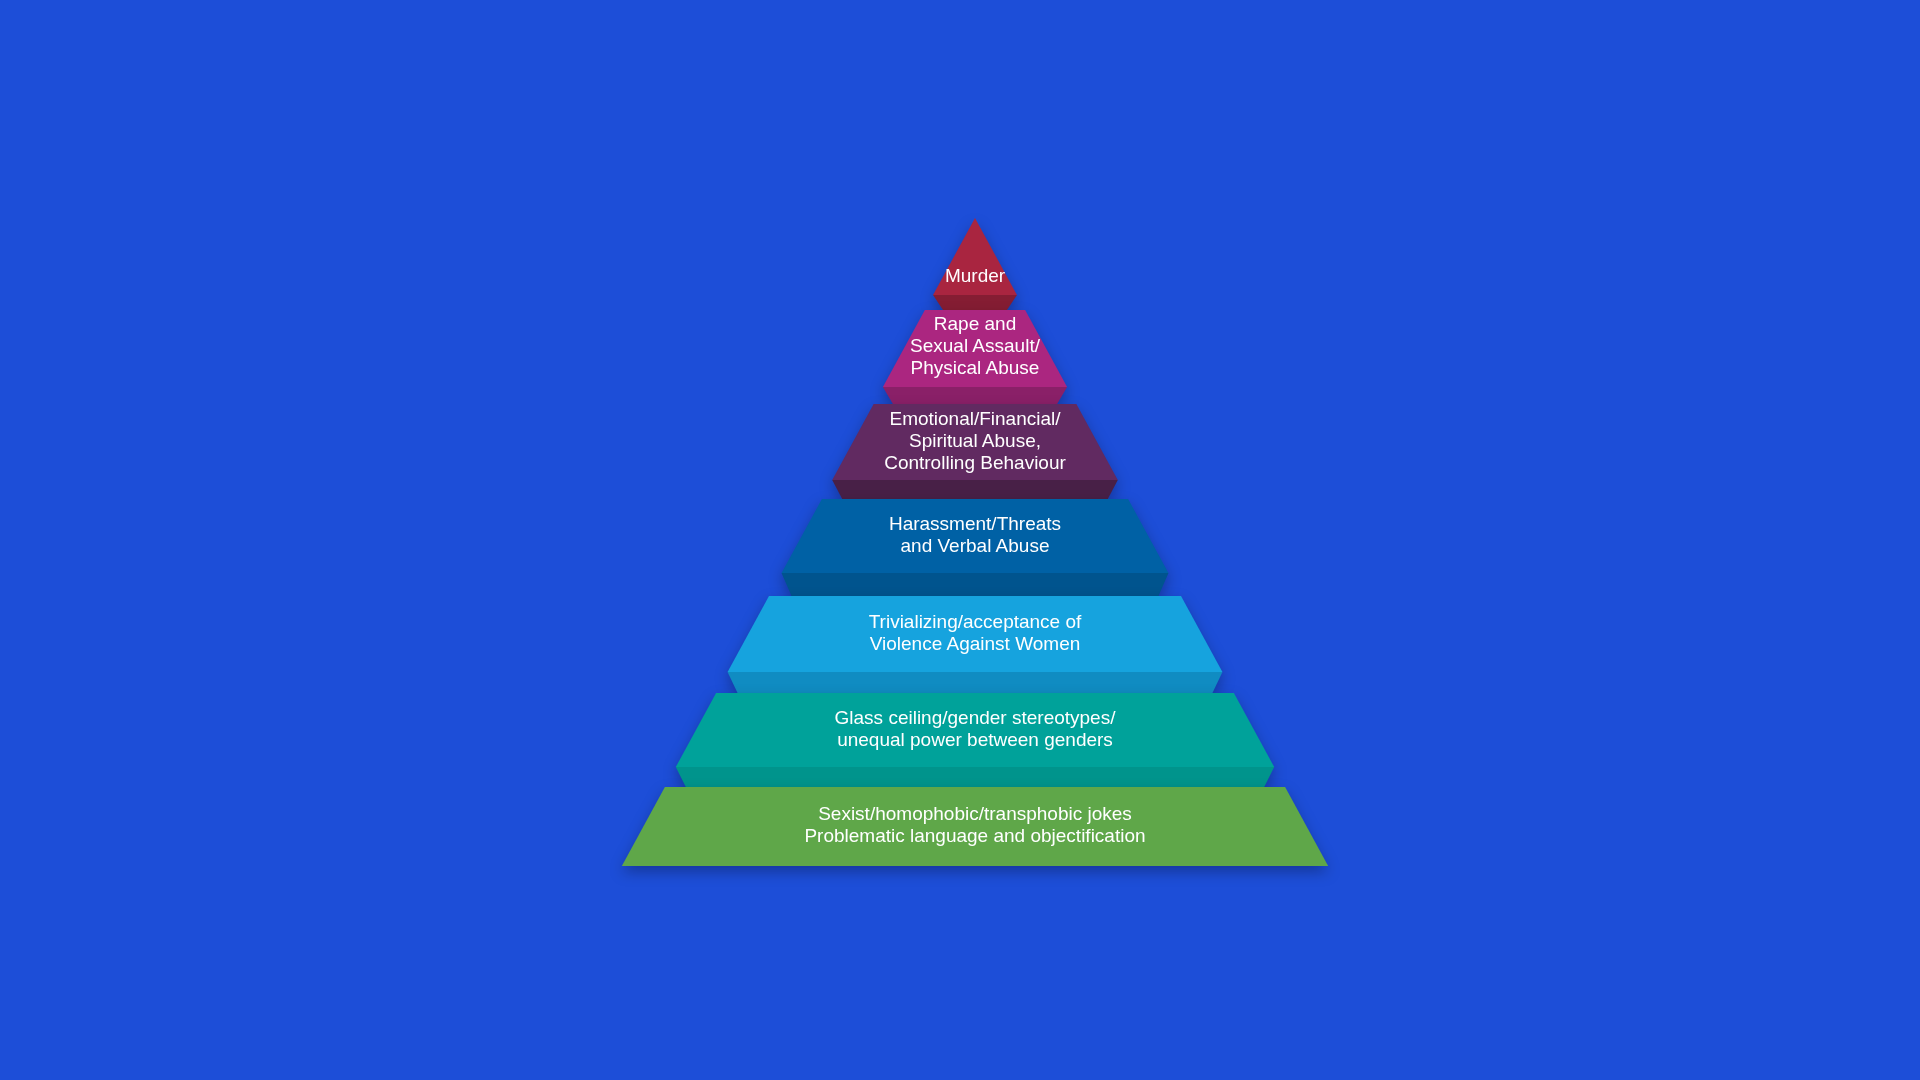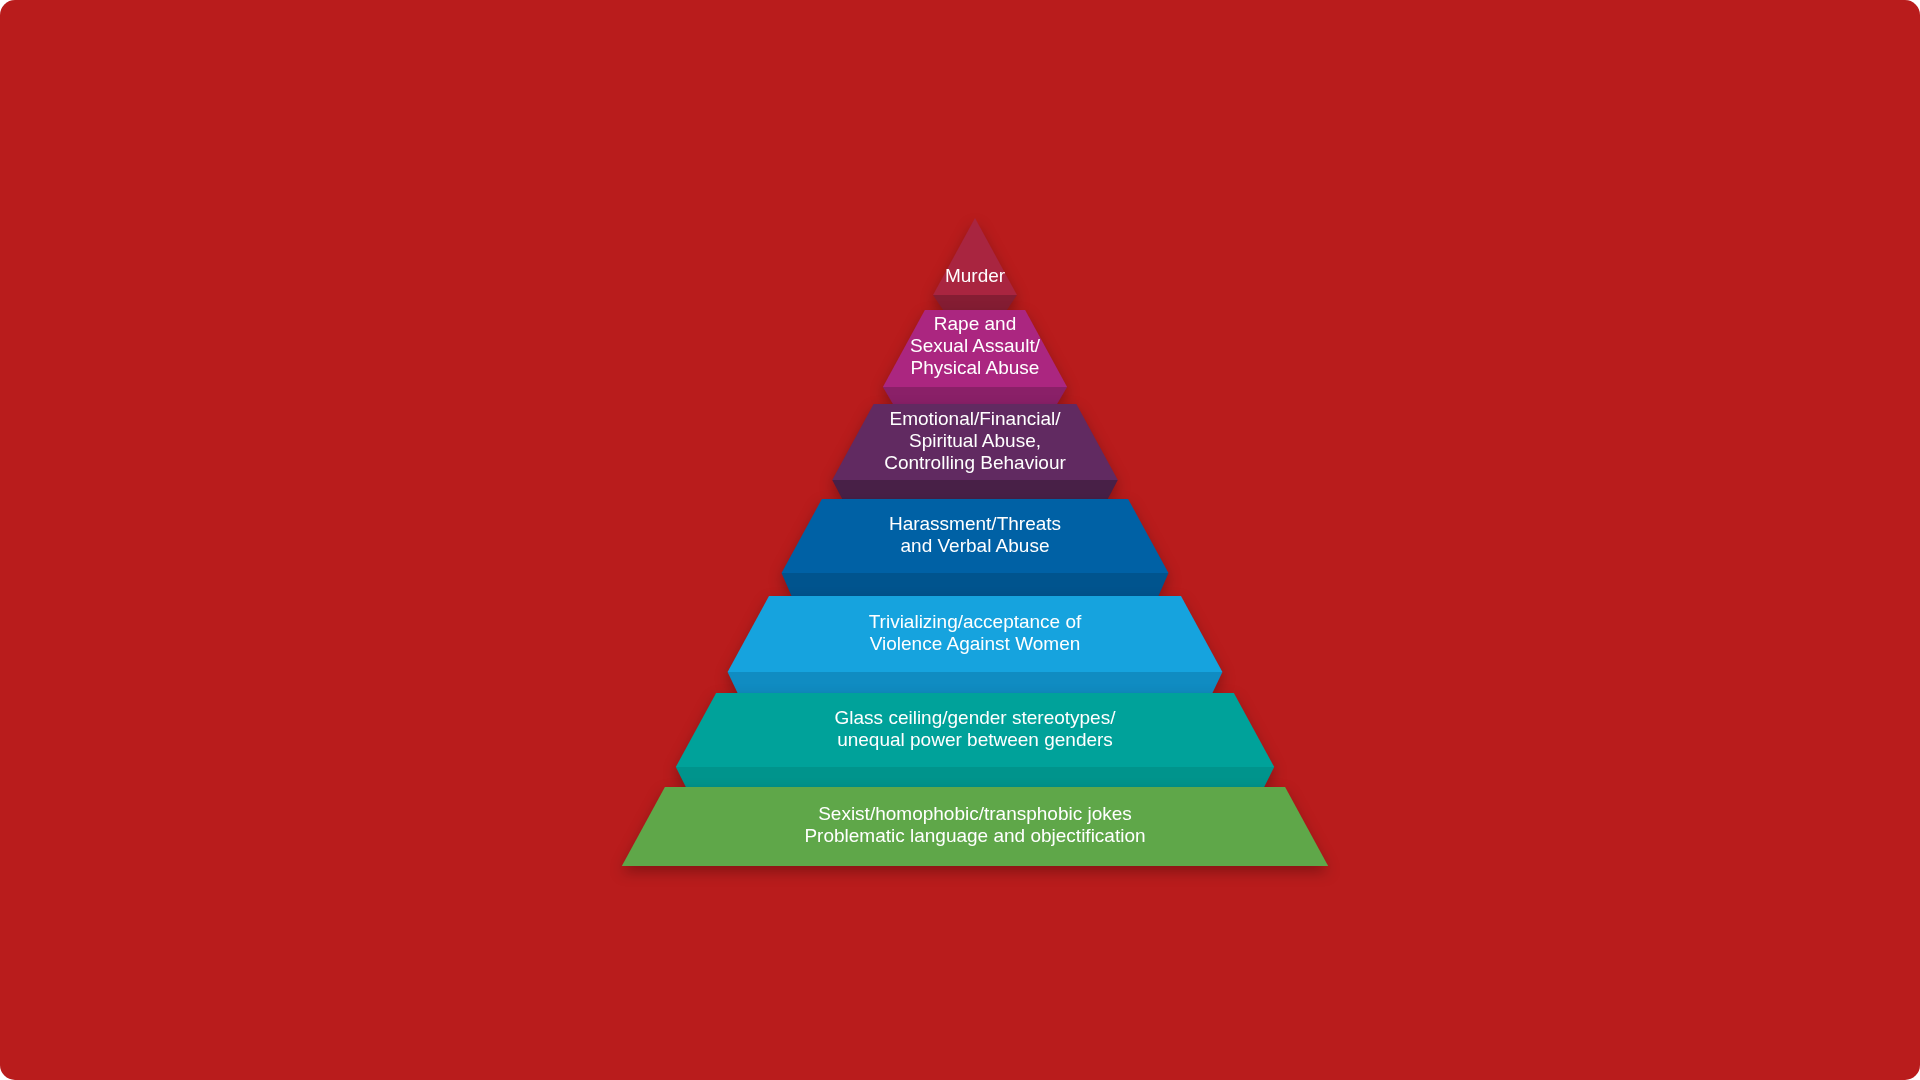--- a/index.html
+++ b/index.html
@@ -28,21 +28,21 @@
   .tier-label {
     font-family: "Liberation Sans", sans-serif;
     font-size: 19px;
     font-weight: 400;
     text-anchor: middle;
   }
 </style>
 </head>
 <body>
 
-<div id="stage" style="background: #b91c1c; border-radius: 15px;">
+<div id="stage" style="background: #1d4ed8;">
   <svg id="pyramid-svg" viewBox="0 0 1920 1080">
       <g class="tier-group">
         <polygon points="975,218 975,218 1016.965,295 933.035,295" fill="#A92540"></polygon>
         <polygon points="933.035,295 1016.965,295 1006.965,310 943.035,310" fill="#851D33"></polygon>
         <text class="tier-label" fill="#ffffff"><tspan x="975" y="277" dominant-baseline="middle">Murder</tspan></text>
       </g>
       <g class="tier-group">
         <polygon points="924.86,310 1025.14,310 1067.105,387 882.895,387" fill="#AB2680"></polygon>
         <polygon points="882.895,387 1067.105,387 1057.105,404 892.895,404" fill="#8A2068"></polygon>
         <text class="tier-label" fill="#ffffff"><tspan x="975" y="325" dominant-baseline="middle">Rape and</tspan><tspan x="975" y="347" dominant-baseline="middle">Sexual Assault/</tspan><tspan x="975" y="369" dominant-baseline="middle">Physical Abuse</tspan></text>

